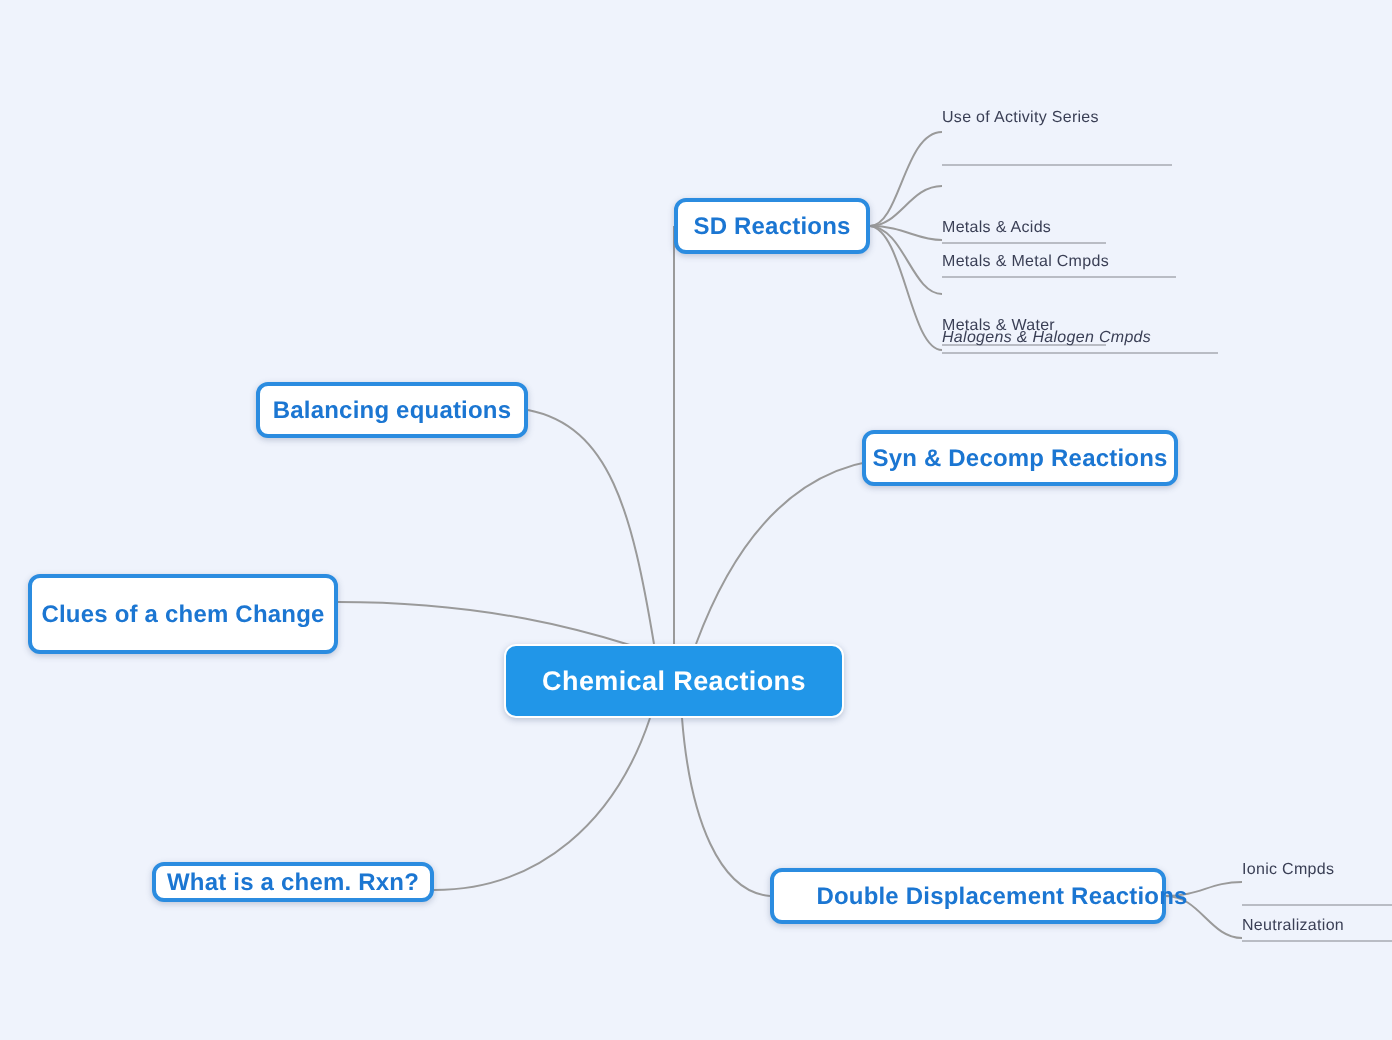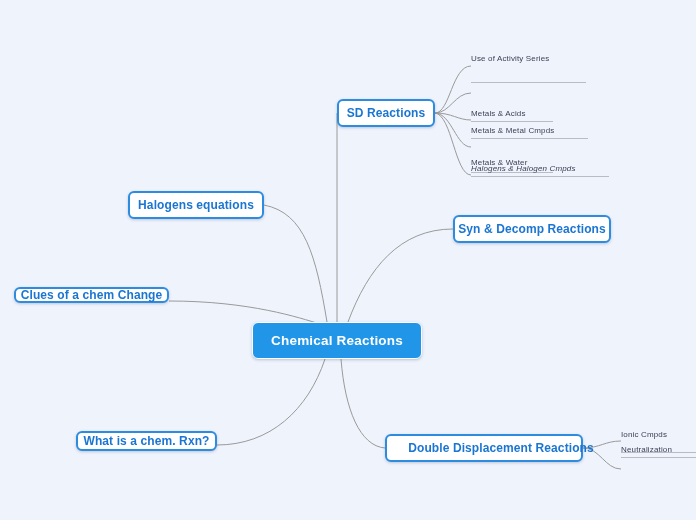--- a/index.html
+++ b/index.html
@@ -96,32 +96,32 @@
         <span>Chemical Reactions</span>
       </div>
       <div class="node node-branch" style="left: 337px; top: 99px; width: 98px; height: 28px;">
         <span>SD Reactions</span>
       </div>
       <div class="leaf" style="left: 471px; top: 53px; width: 115px; border-bottom: 1px solid rgb(185, 188, 196); padding-bottom: 18px;"><span>Use of Activity Series</span></div>
       <div class="leaf" style="left: 471px; top: 81px; width: 117px; border-bottom: 1px solid rgb(185, 188, 196); padding-bottom: 2px; margin-top: 44px;"><span>Metals &amp; Metal Cmpds</span></div>
       <div class="leaf" style="left: 471px; top: 108px; width: 82px; border-bottom: 1px solid rgb(185, 188, 196); padding-bottom: 2px;"><span>Metals &amp; Acids</span></div>
       <div class="leaf" style="left: 471px; top: 135px; width: 82px; border-bottom: 1px solid rgb(185, 188, 196); padding-bottom: 4px; margin-top: 22px;"><span>Metals &amp; Water</span></div>
       <div class="leaf" style="left: 471px; top: 163px; width: 138px; border-bottom: 1px solid rgb(185, 188, 196); padding-bottom: 2px; font-style: italic;"><span>Halogens &amp; Halogen Cmpds</span></div>
-      <div class="node node-branch" style="left: 453px; top: 215px; width: 158px; height: 28px;">
+      <div class="node node-branch" style="left: 431px; top: 215px; width: 158px; height: 28px;">
         <span>Syn &amp; Decomp Reactions</span>
       </div>
       <div class="node node-branch" style="left: 385px; top: 434px; width: 198px; height: 28px; padding-left: 44px;">
         <span>Double Displacement Reactions</span>
       </div>
       <div class="leaf" style="left: 621px; top: 429px; width: 75px; border-bottom: 1px solid rgb(185, 188, 196); padding-bottom: 12px;"><span>Ionic Cmpds</span></div>
-      <div class="leaf" style="left: 621px; top: 444px; width: 75px; border-bottom: 1px solid rgb(185, 188, 196); padding-bottom: 2px;"><span>Neutralization</span></div>
+      <div class="leaf" style="left: 621px; top: 457px; width: 75px; border-bottom: 1px solid rgb(185, 188, 196); padding-bottom: 2px;"><span>Neutralization</span></div>
       <div class="node node-branch" style="left: 128px; top: 191px; width: 136px; height: 28px;">
-        <span>Halogens equations</span>
+        <span>Balancing equations</span>
       </div>
-      <div class="node node-branch" style="left: 14px; top: 287px; width: 155px; height: 16px;">
+      <div class="node node-branch" style="left: 14px; top: 287px; width: 155px; height: 40px;">
         <span>Clues of a chem Change</span>
       </div>
       <div class="node node-branch" style="left: 76px; top: 431px; width: 141px; height: 20px;">
         <span>What is a chem. Rxn?</span>
       </div>
     </div>
 
 </div>
 
 </body></html>

